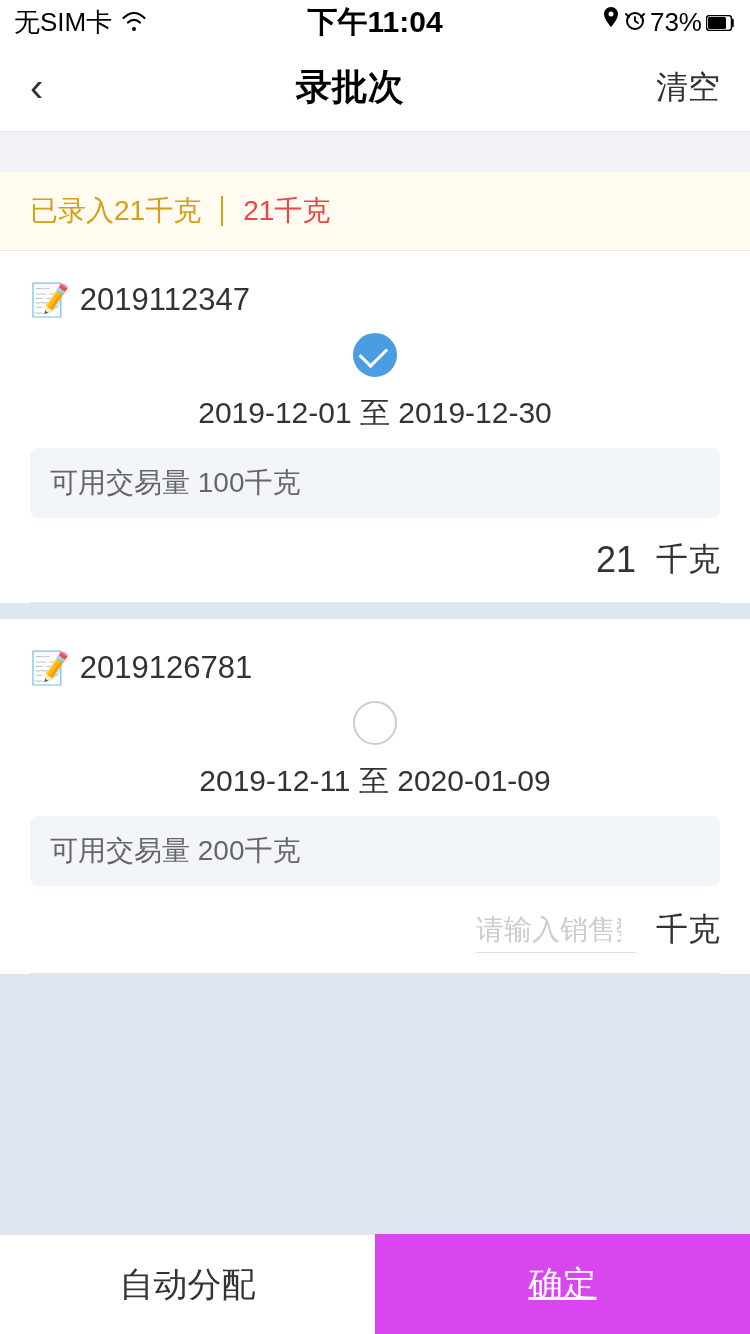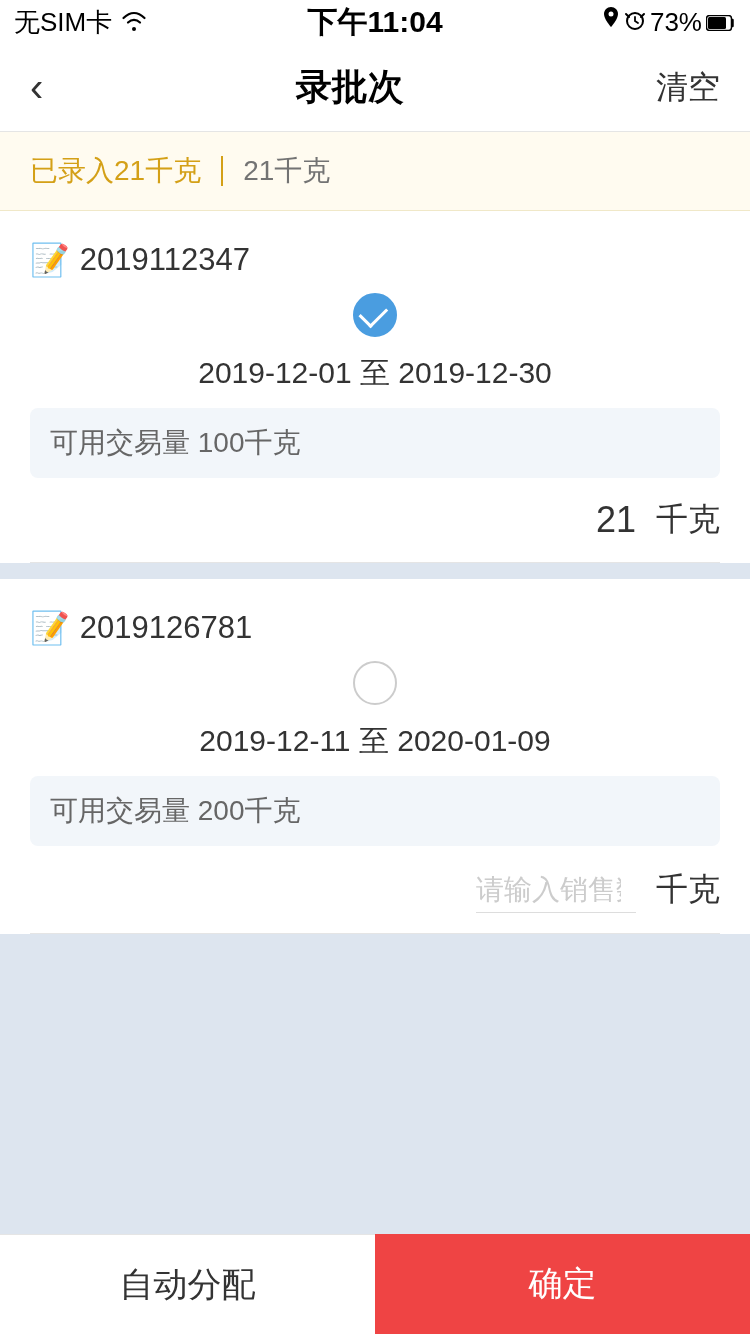--- a/index.html
+++ b/index.html
@@ -71,33 +71,34 @@
 
     
     .info-banner {
       width: 750px;
       background: #fffbf0;
       padding: 20px 30px;
       display: flex;
       align-items: center;
       gap: 20px;
       border-bottom: 1px solid #f0e8c8;
+      margin-top: 40px;
     }
     .info-label {
       font-size: 28px;
       color: #d4a017;
     }
     .info-divider {
       width: 2px;
       height: 30px;
       background: #d4a017;
     }
     .info-value {
       font-size: 28px;
-      color: #737373;
+      color: #ef4444;
     }
 
     
     .batch-card {
       background: #fff;
       padding: 30px 30px 0 30px;
     }
     .batch-card + .batch-card {
       border-top: 16px solid #e8eef5;
     }
@@ -226,28 +227,29 @@
       color: #333;
       cursor: pointer;
       display: flex;
       align-items: center;
       justify-content: center;
       border-top: 1px solid #e5e5e5;
     }
     .btn-confirm {
       flex: 1;
       height: 100%;
-      background: #ef4444;
+      background: #d946ef;
       border: none;
       font-size: 34px;
       color: #fff;
       cursor: pointer;
       display: flex;
       align-items: center;
       justify-content: center;
+      text-decoration: underline;
     }
 
     .main-content {
       display: flex;
       flex-direction: column;
       min-height: calc(1334px - 44px - 88px);
       background: #dde5ef;
     }
     .cards-wrapper {
       background: #fff;

